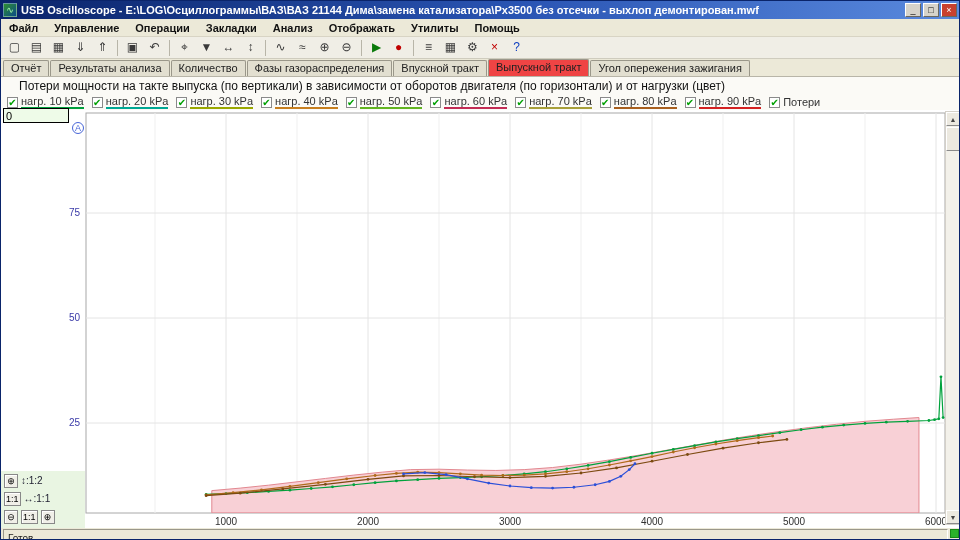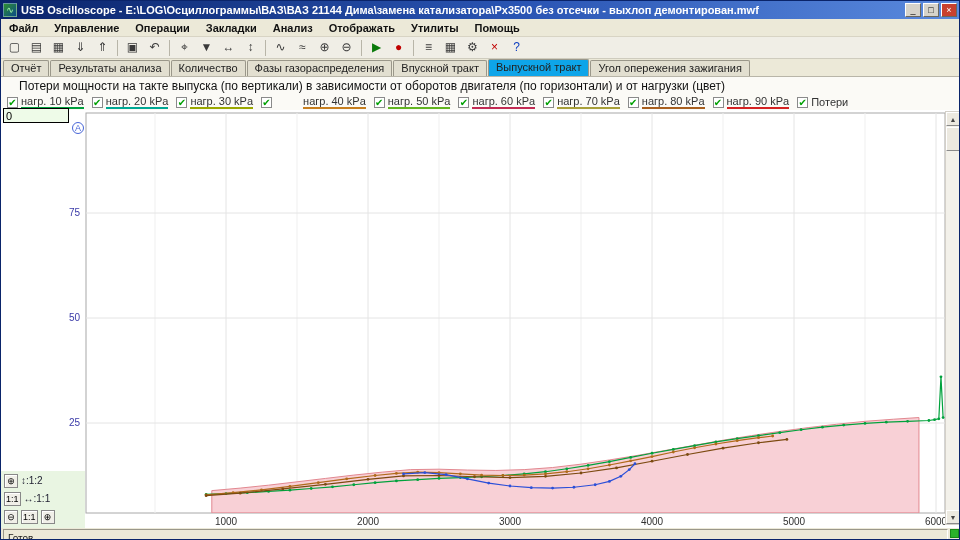--- a/index.html
+++ b/index.html
@@ -32,21 +32,21 @@
   .tbtn { width:21px; height:19px; background:transparent; border:1px solid transparent;
           font-size:12px; line-height:17px; text-align:center; color:#3a3a3a;
           padding:0; font-family:inherit; }
   .tsep { width:1px; height:16px; background:#b8b5a8; margin:0 3px; }
 
   
   .tabbar { height:18px; background:#ece9d8; border-bottom:1px solid #b8b5a8;
             display:flex; align-items:flex-end; padding-left:2px; font-size:11px;text-align:center; }
   .tab { padding:1px 7px; background:#e2dfd0; border:1px solid #9a978a; border-bottom:none;
          margin-right:1px; height:16px; border-radius:2px 2px 0 0; color:#222; white-space:nowrap; }
-  .tab.active { background:#0ea5e9; height:17px; }
+  .tab.active { background:#ef4444; height:17px; }
 
   
   .headerrow { height:17px; background:#fbfaf6; font-size:12px; padding:2px 0 0 18px; color:#111; }
   .legendrow { height:16px; background:#fbfaf6; display:flex; align-items:center;
                padding-left:6px; gap:8px; font-size:11px; }
   .leg { display:inline-flex; align-items:center; gap:3px; }
   .cb { width:11px; height:11px; border:1px solid #8a8a8a; background:#fff; color:#00a000;
         font-size:10px; line-height:10px; text-align:center; }
   .lbl { color:#333; }
 
@@ -162,21 +162,21 @@
       <span class="leg">
         <span class="cb">✔</span>
         <span class="lbl" style="border-bottom: 2px solid rgb(0, 168, 148);">нагр. 20 kPa</span>
       </span>
       <span class="leg">
         <span class="cb">✔</span>
         <span class="lbl" style="border-bottom: 2px solid rgb(154, 168, 0);">нагр. 30 kPa</span>
       </span>
       <span class="leg">
         <span class="cb">✔</span>
-        <span class="lbl" style="border-bottom: 2px solid rgb(199, 127, 31); margin-left: 28px;">нагр. 40 kPa</span>
+        <span class="lbl" style="border-bottom: 2px solid rgb(199, 127, 31);">нагр. 40 kPa</span>
       </span>
       <span class="leg">
         <span class="cb">✔</span>
         <span class="lbl" style="border-bottom: 2px solid rgb(99, 181, 33);">нагр. 50 kPa</span>
       </span>
       <span class="leg">
         <span class="cb">✔</span>
         <span class="lbl" style="border-bottom: 2px solid rgb(194, 44, 84);">нагр. 60 kPa</span>
       </span>
       <span class="leg">

